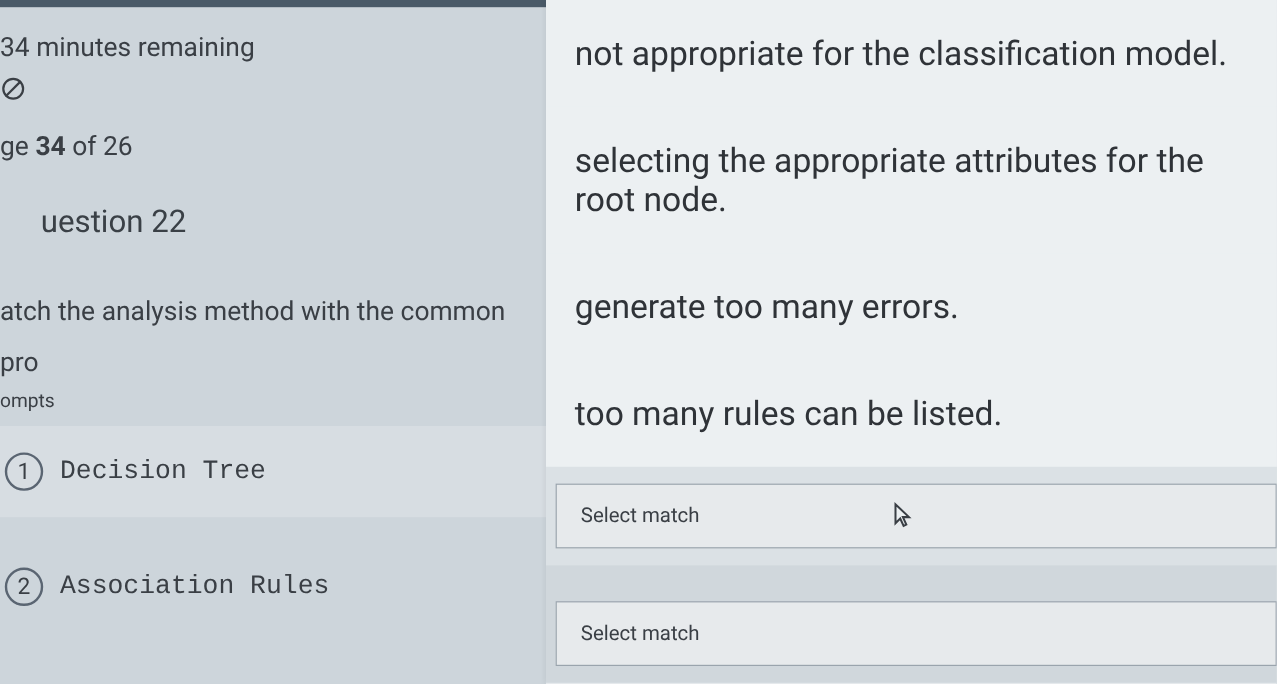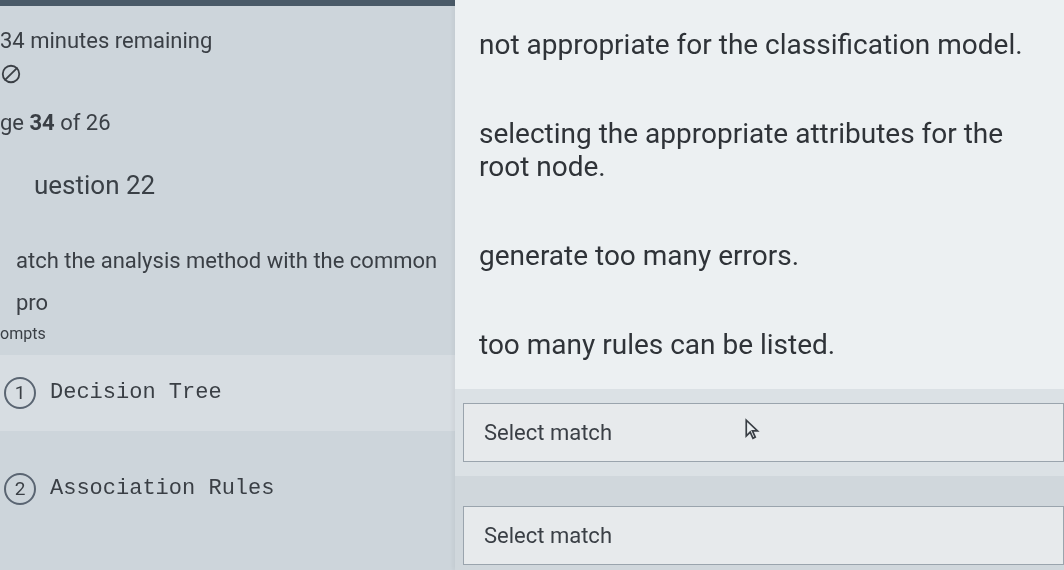--- a/index.html
+++ b/index.html
@@ -61,21 +61,20 @@
     .question-heading {
       font-size: 26px;
       color: #3a4046;
       padding-bottom: 40px;
       margin-left: 34px;
     }
     .instructions {
       font-size: 22px;
       color: #3a3f45;
       line-height: 1.9;
-      padding-left: 16px;
     }
     .prompts-header {
       font-size: 16px;
       color: #3a3f45;
       padding-bottom: 12px;
     }
     .prompt-row {
       display: flex;
       align-items: center;
       gap: 14px;
@@ -125,21 +124,21 @@
       background: #dbe1e5;
     }
     .select-row-wrap.second {
       background: #d0d7dc;
       padding-top: 30px;
     }
     .select-match {
       background: #e7eaec;
       border: 1px solid #9aa4ad;
       padding: 16px 20px;
-      font-size: 22px;
+      font-size: 17px;
       color: #3a3f45;
       position: relative;
       display: flex;
       align-items: center;
     }
     .cursor-icon {
       position: absolute;
       left: 280px;
       top: 14px;
       width: 18px;

